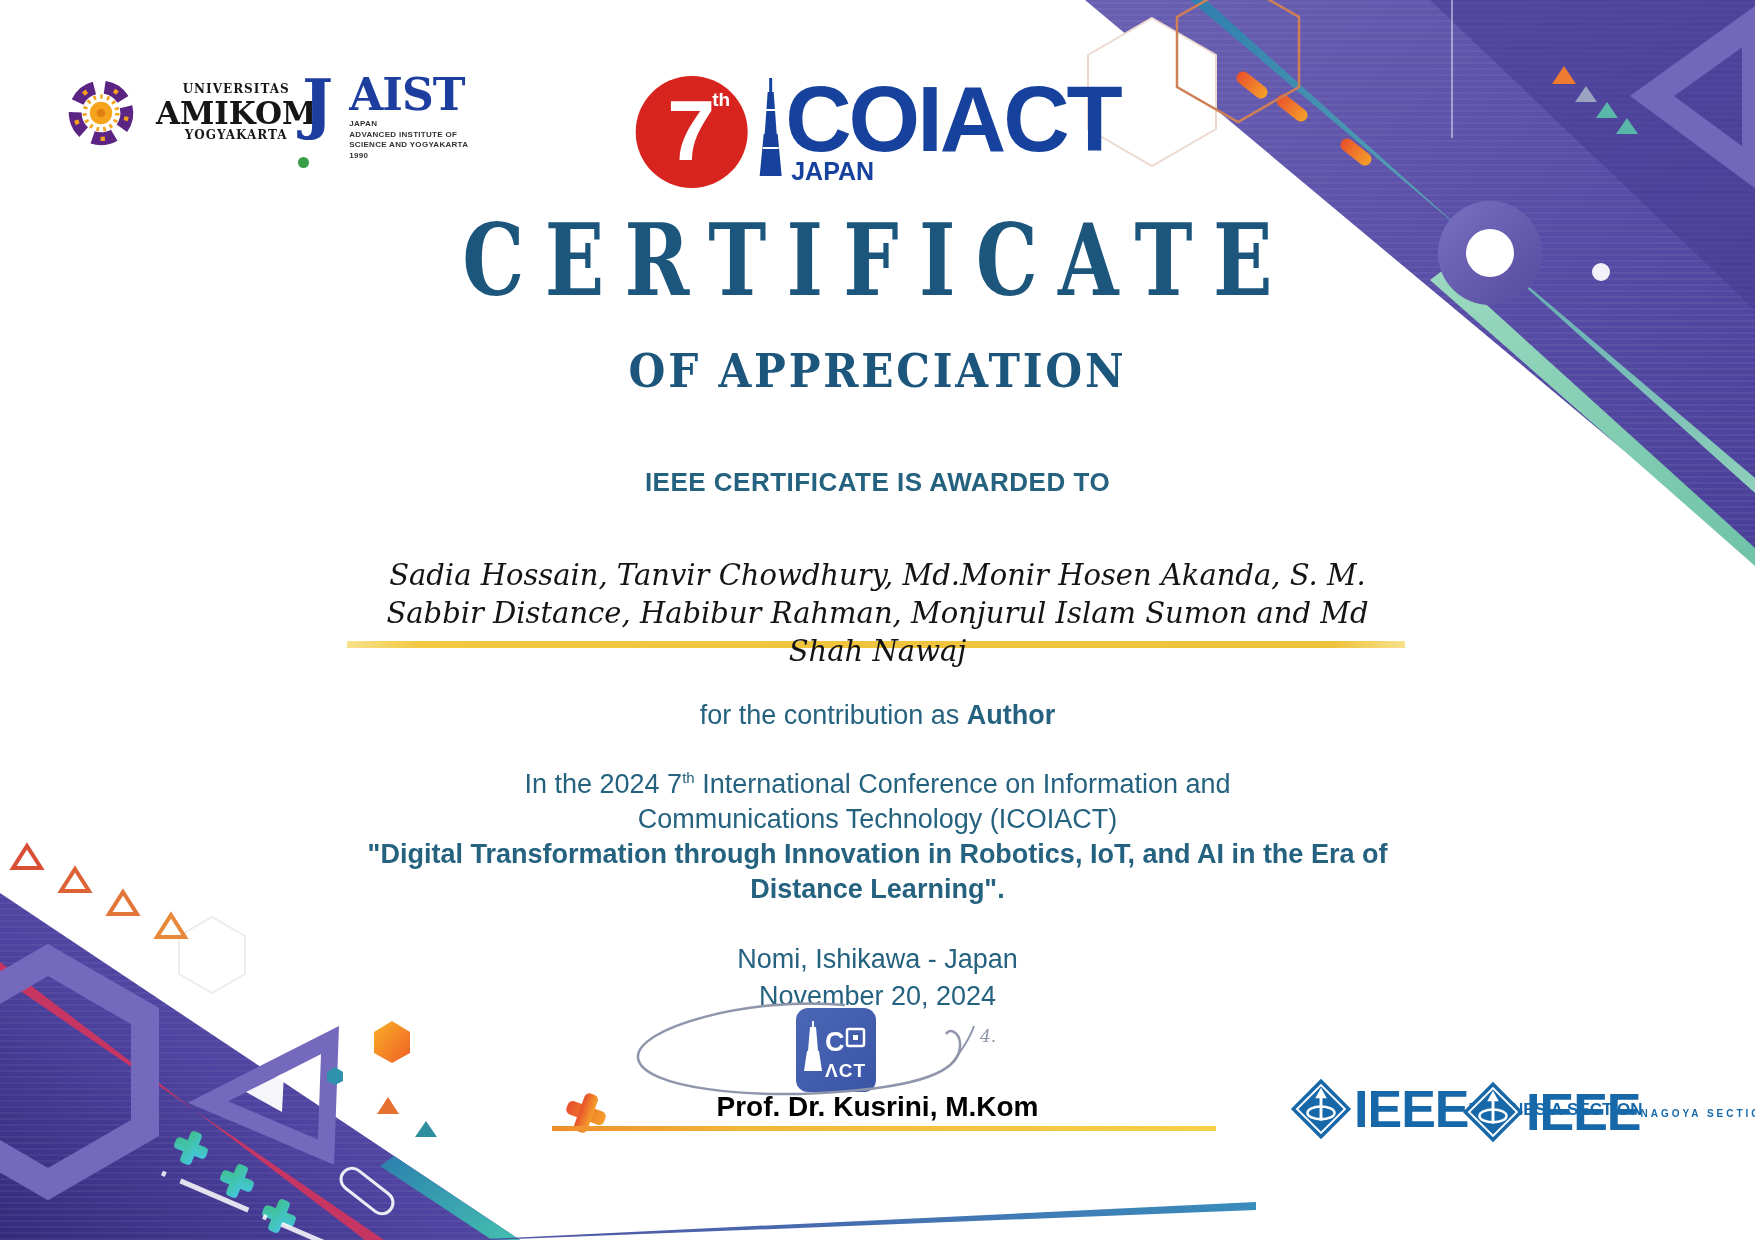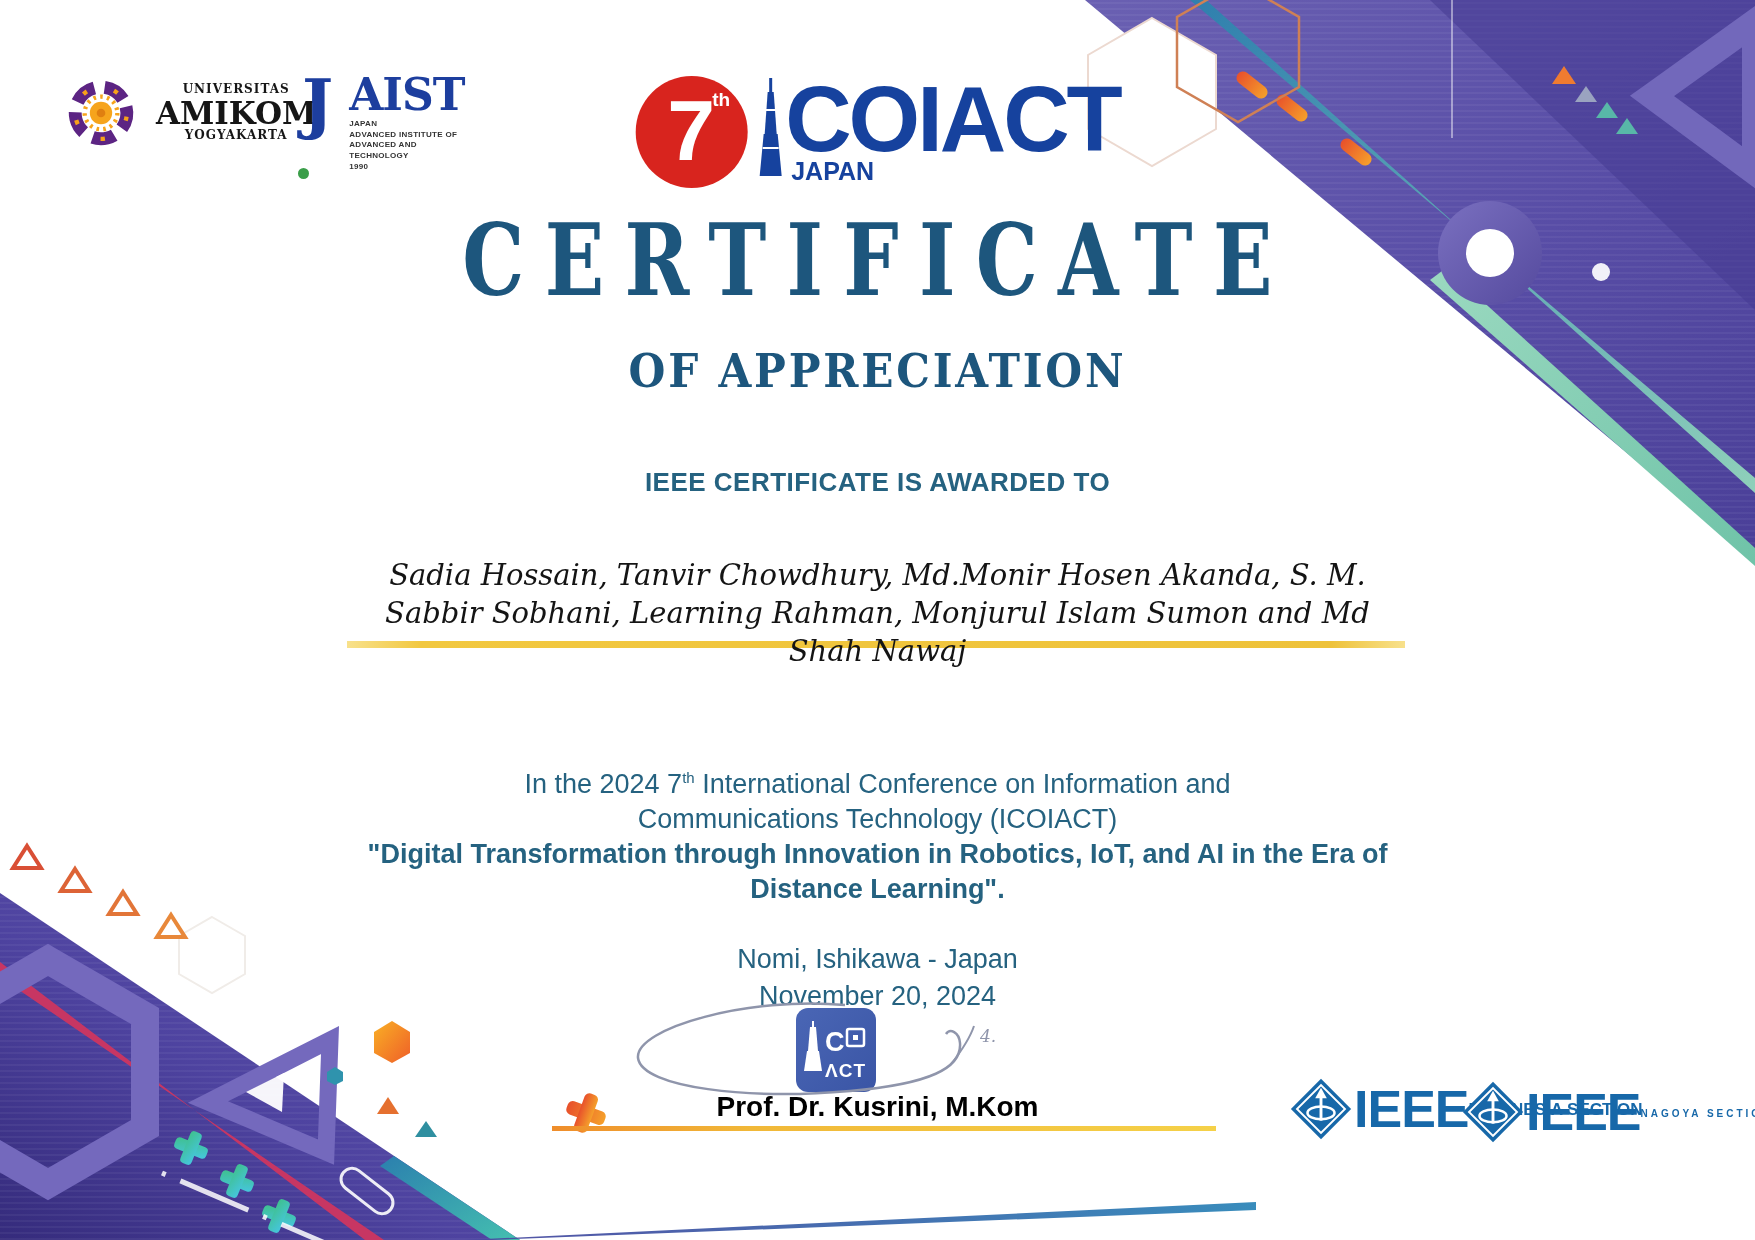--- a/index.html
+++ b/index.html
@@ -200,21 +200,21 @@
 
   <div class="abs jaist">
     <div class="jaist-j"><span>J</span>
       <span class="jaist-dot"></span>
     </div>
     <div class="jaist-col">
       <div class="jaist-aist">AIST</div>
       <div class="jaist-sub">
         <div>JAPAN</div>
         <div>ADVANCED INSTITUTE OF</div>
-        <div>ADVANCED AND TECHNOLOGY</div>
+        <div>SCIENCE AND YOGYAKARTA</div>
         <div>1990</div>
       </div>
     </div>
   </div>
 
   <div class="icoiact-logo">
     <div class="seven-circle">
       <div class="seven">7</div>
       <div class="seven-sup">th</div>
     </div>
@@ -231,24 +231,25 @@
     </div>
   </div>
 
   <div class="center title">CERTIFICATE</div>
   <div class="center subtitle">OF APPRECIATION</div>
   <div class="center awarded">IEEE CERTIFICATE IS AWARDED TO</div>
 
   <div class="abs gold-underline"></div>
   <div class="center recipients">
     <div>Sadia Hossain, Tanvir Chowdhury, Md.Monir Hosen Akanda, S. M.</div>
-    <div>Sabbir Sobhani, Learning Rahman, Monjurul Islam Sumon and Md</div>
+    <div>Sabbir Distance, Habibur Rahman, Monjurul Islam Sumon and Md</div>
     <div>Shah Nawaj</div>
   </div>
 
+  <div class="center contrib"><span>for the contribution as </span><b>Author</b></div>
 
   <div class="center conf">
     <div><span>In the 2024 7</span><sup>th</sup><span> International Conference on Information and</span></div>
     <div>Communications Technology (ICOIACT)</div>
     <div class="bold">"Digital Transformation through Innovation in Robotics, IoT, and AI in the Era of</div>
     <div class="bold">Distance Learning".</div>
   </div>
 
   <div class="center venue">Nomi, Ishikawa - Japan</div>
   <div class="center date">November 20, 2024</div>

